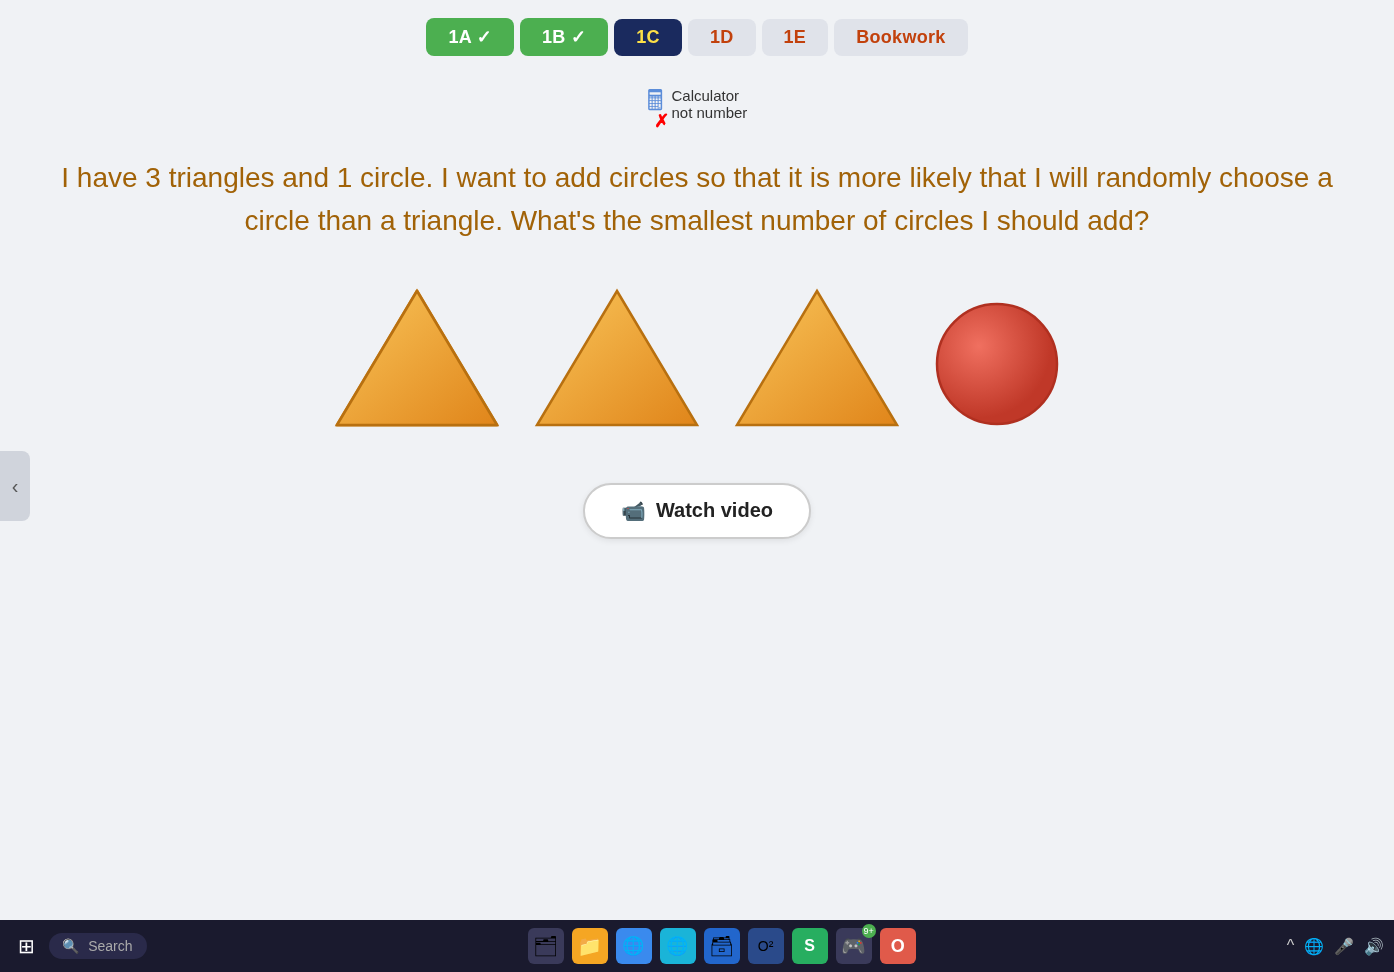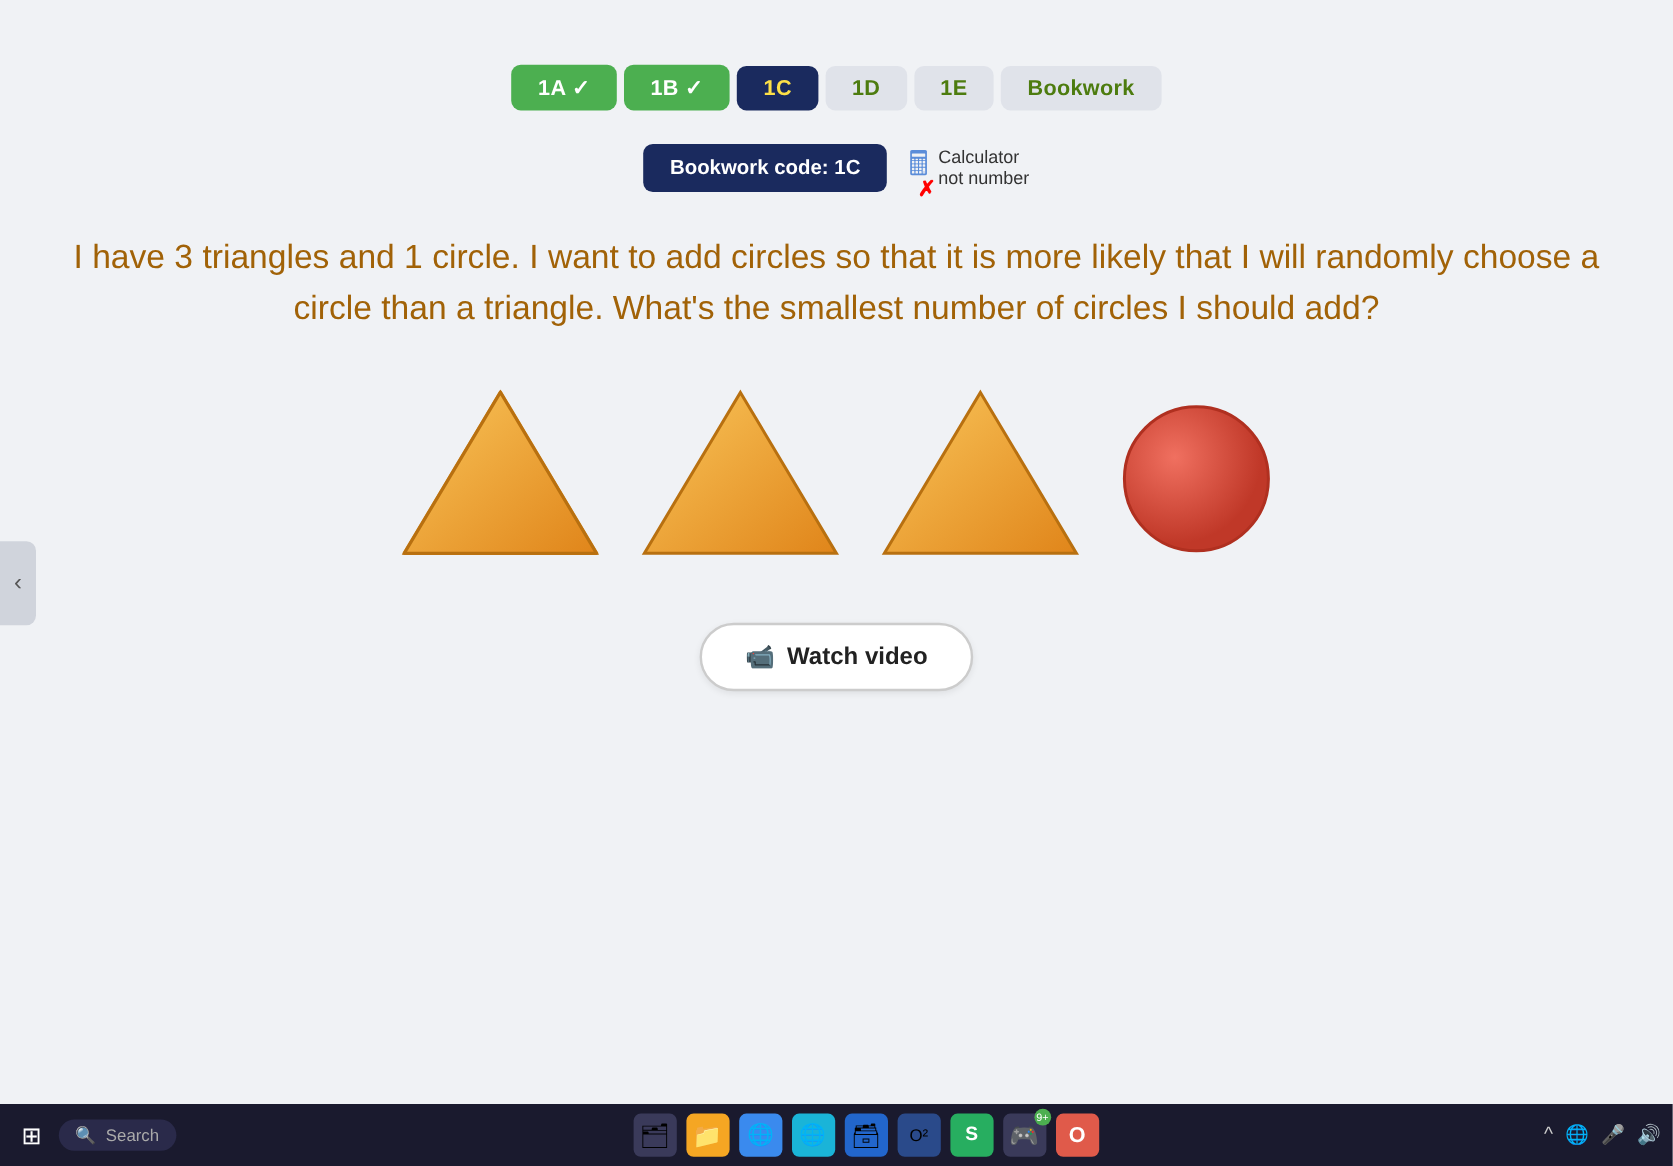--- a/index.html
+++ b/index.html
@@ -13,21 +13,20 @@
     }
 
     
     .top-nav {
       display: flex;
       justify-content: center;
       align-items: center;
       gap: 6px;
       padding: 18px 0 16px 0;
       background: #f0f2f5;
-      margin-top: 36px;
     }
 
     .tab {
       padding: 8px 22px;
       border-radius: 8px;
       font-size: 18px;
       font-weight: 600;
       cursor: pointer;
       border: none;
       letter-spacing: 0.3px;
@@ -38,21 +37,21 @@
       color: white;
     }
 
     .tab-active {
       background: #1a2a5e;
       color: #fde047;
     }
 
     .tab-inactive {
       background: #e0e3ea;
-      color: #4d7c0f;
+      color: #c2410c;
     }
 
     
     .bookwork-bar {
       display: flex;
       justify-content: center;
       align-items: center;
       gap: 18px;
       margin: 8px 0 28px 0;
     }
@@ -270,21 +269,20 @@
 <nav class="top-nav">
   <button class="tab tab-completed">1A ✓</button>
   <button class="tab tab-completed">1B ✓</button>
   <button class="tab tab-active">1C</button>
   <button class="tab tab-inactive">1D</button>
   <button class="tab tab-inactive">1E</button>
   <button class="tab tab-inactive">Bookwork</button>
 </nav>
 
 <div class="bookwork-bar">
-  <div class="bookwork-code">Bookwork code: 1C</div>
   <div class="calculator-info">
     <span class="calc-icon">
       <span class="calc-symbol">🖩</span>
       <span class="x-mark">✗</span>
     </span>
     <div>
       <div>Calculator</div>
       <div>not number</div>
     </div>
   </div>

